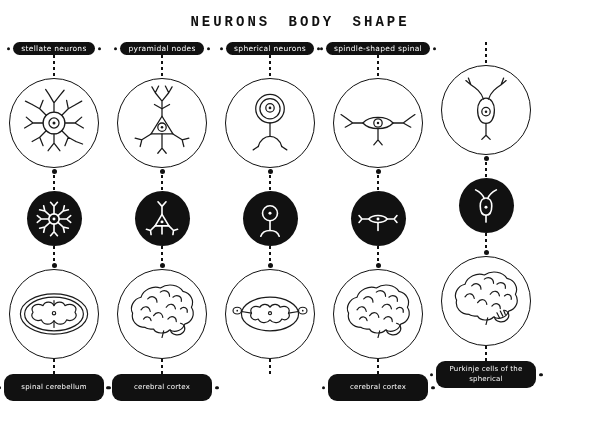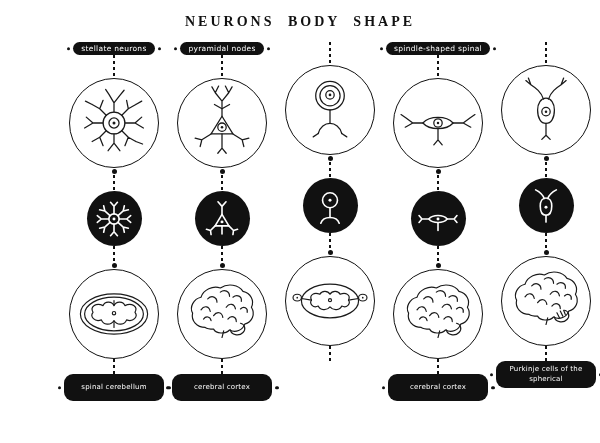--- a/index.html
+++ b/index.html
@@ -6,31 +6,31 @@
   html,body { width:600px; height:443px; }
   body {
     background:#ffffff;
     font-family:"DejaVu Sans", sans-serif;
     overflow:hidden;
   }
   .page { width:600px; height:443px; position:relative; }
   .title {
     margin-top:14px;
     text-align:center;
-    font-family:Liberation Serif, serif;
+    font-family:Liberation Mono, monospace;
     font-weight:bold;
     font-size:14px;
     letter-spacing:3px;
     word-spacing:7px;
     color:#111;
   }
   .columns {
     margin-top:12px;
     display:flex;
-    justify-content:flex-end;
+    justify-content:flex-start;
   }
   .column {
     width:108px;
     display:flex;
     flex-direction:column;
     align-items:center;
   }
   .pill {
     background:#111;
     color:#fff;
@@ -230,20 +230,25 @@
       </div>
       <div class="dash d3"></div>
       <div class="pill pill-bottom">
         <span class="end-dot ed-left"></span>
         <span>cerebral cortex</span>
         <span class="end-dot ed-right"></span>
       </div>
     </div>
 
     <div class="column">
+      <div class="pill pill-top">
+        <span class="end-dot ed-left"></span>
+        <span>spherical neurons</span>
+        <span class="end-dot ed-right"></span>
+      </div>
       <div class="dash d1"></div>
       <div class="big-circle">
         <svg viewBox="0 0 100 100">
           <g class="ink">
             <circle cx="50" cy="33" r="17"></circle>
             <circle cx="50" cy="33" r="12"></circle>
             <circle cx="50" cy="32" r="5"></circle>
             <path d="M50,50 L50,66"></path>
             <path d="M50,66 C44,66 38,70 36,78 M50,66 C56,66 62,70 64,78"></path>
             <path d="M36,78 L30,82 M64,78 L70,82"></path>

